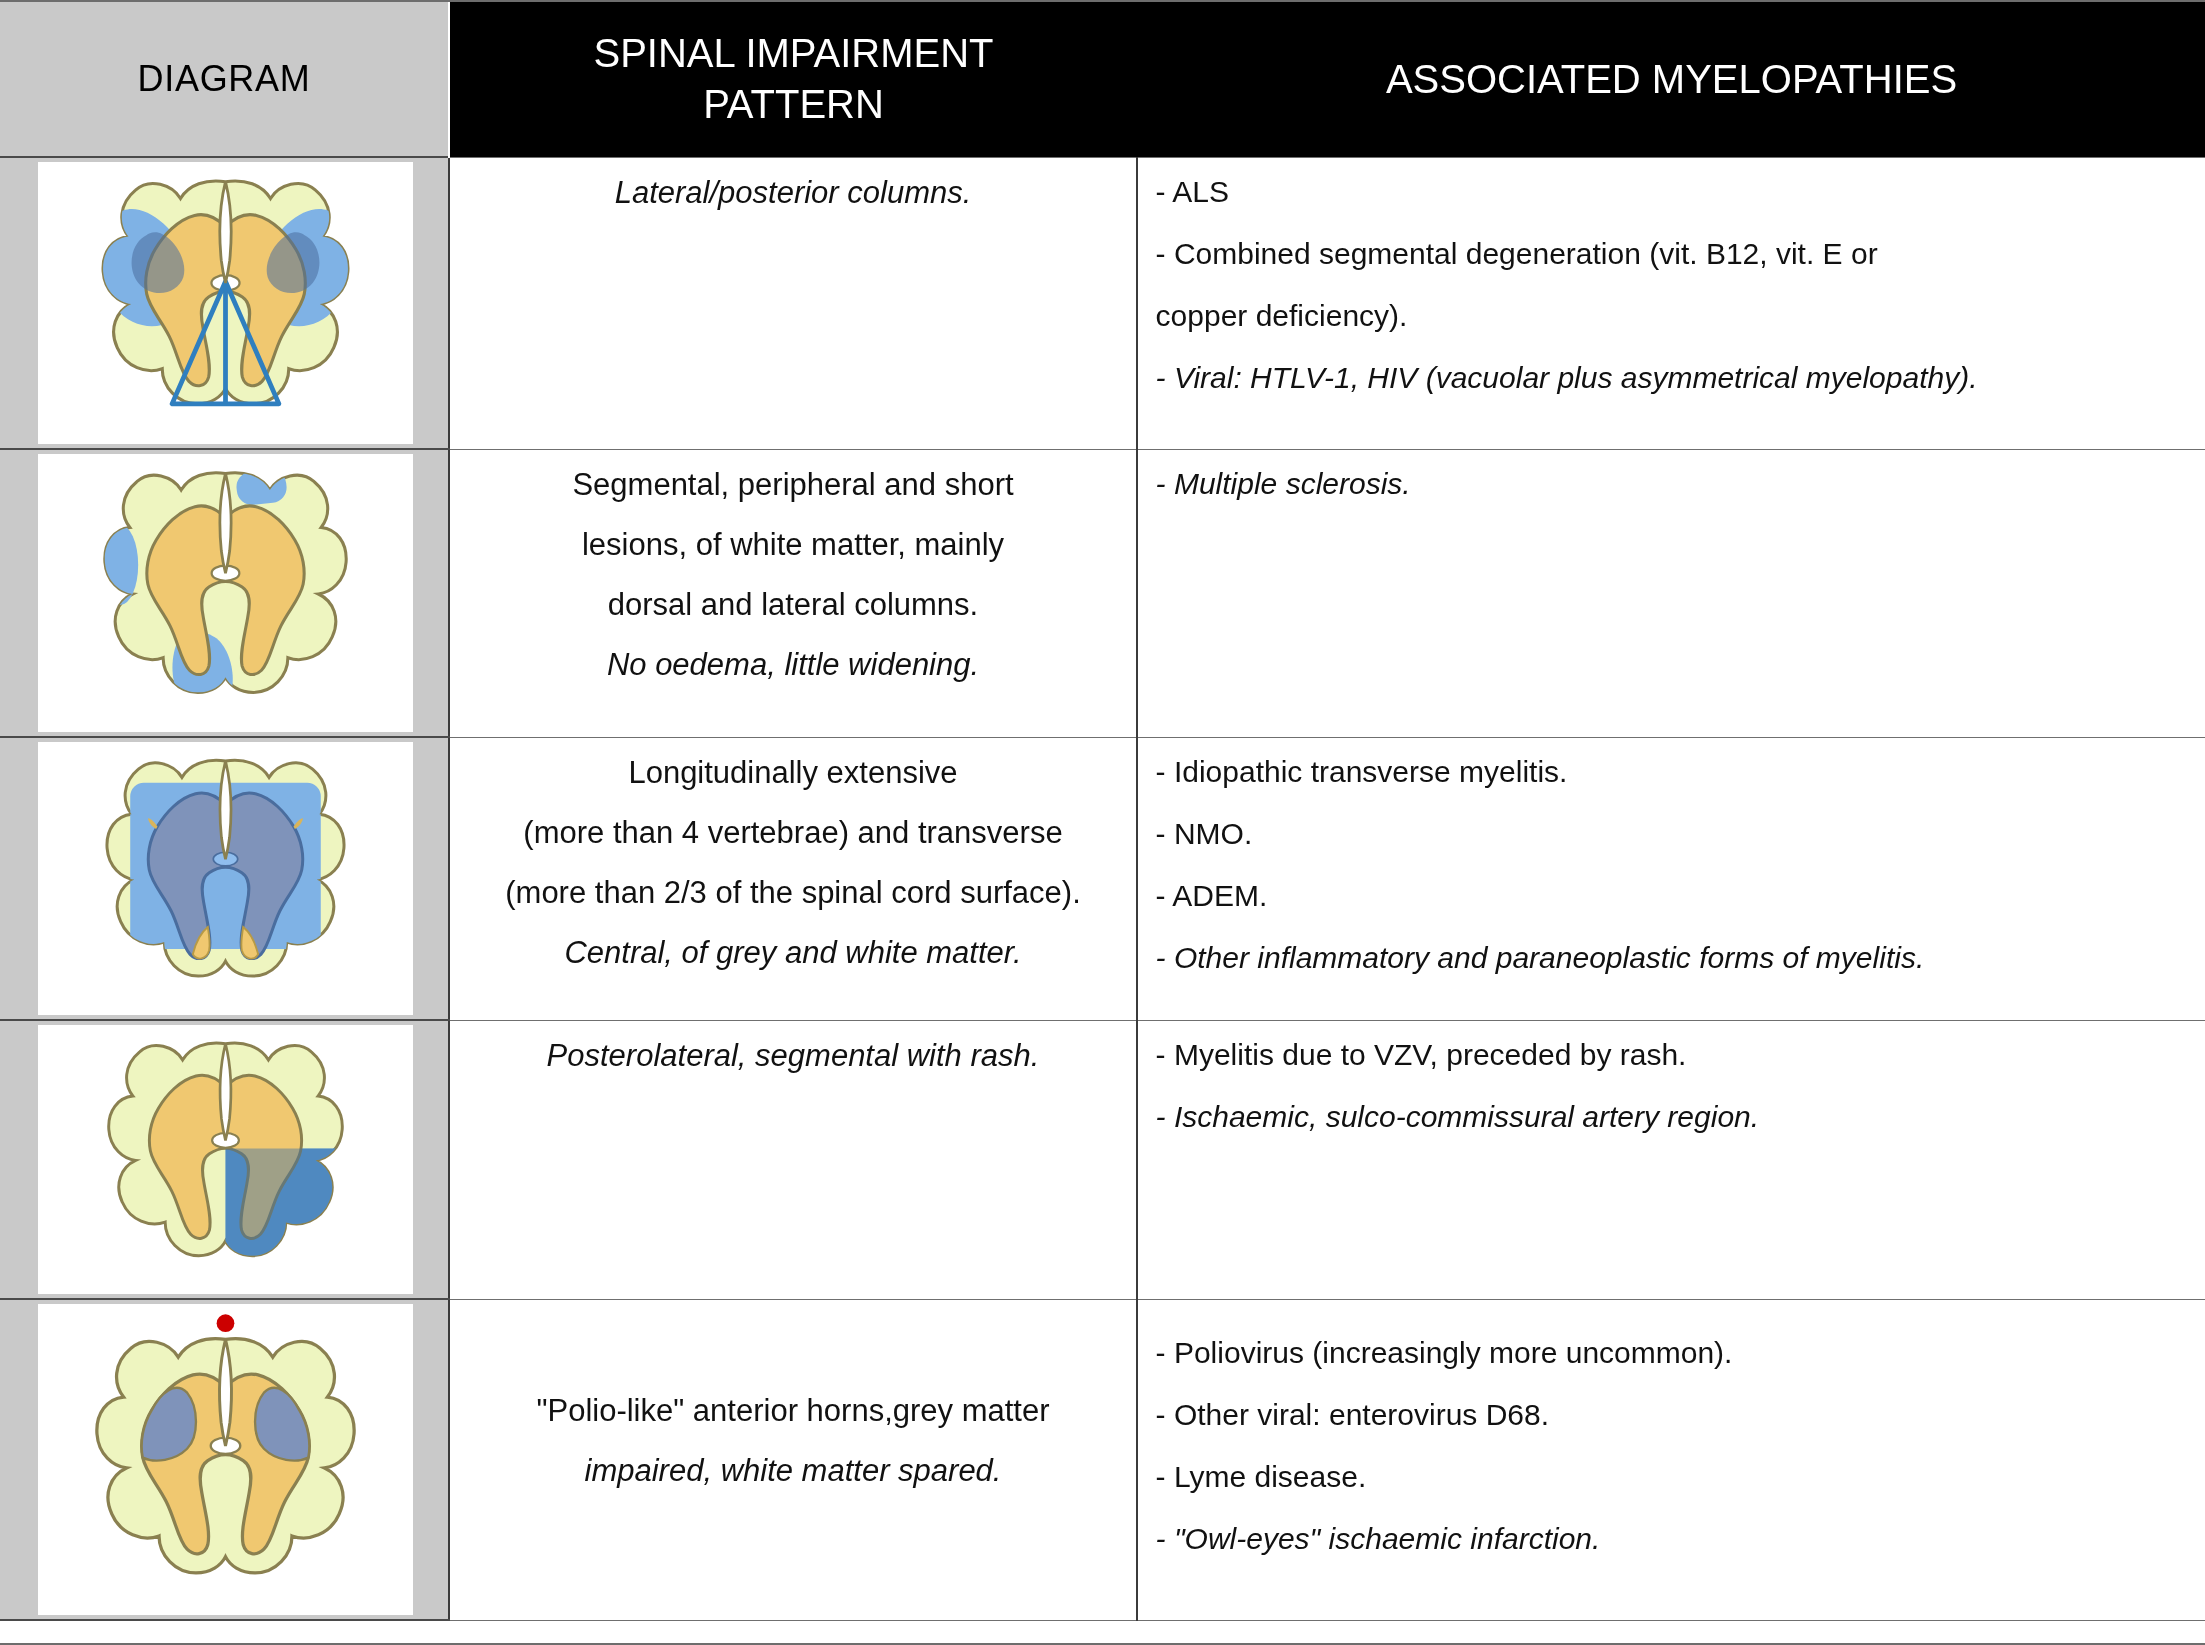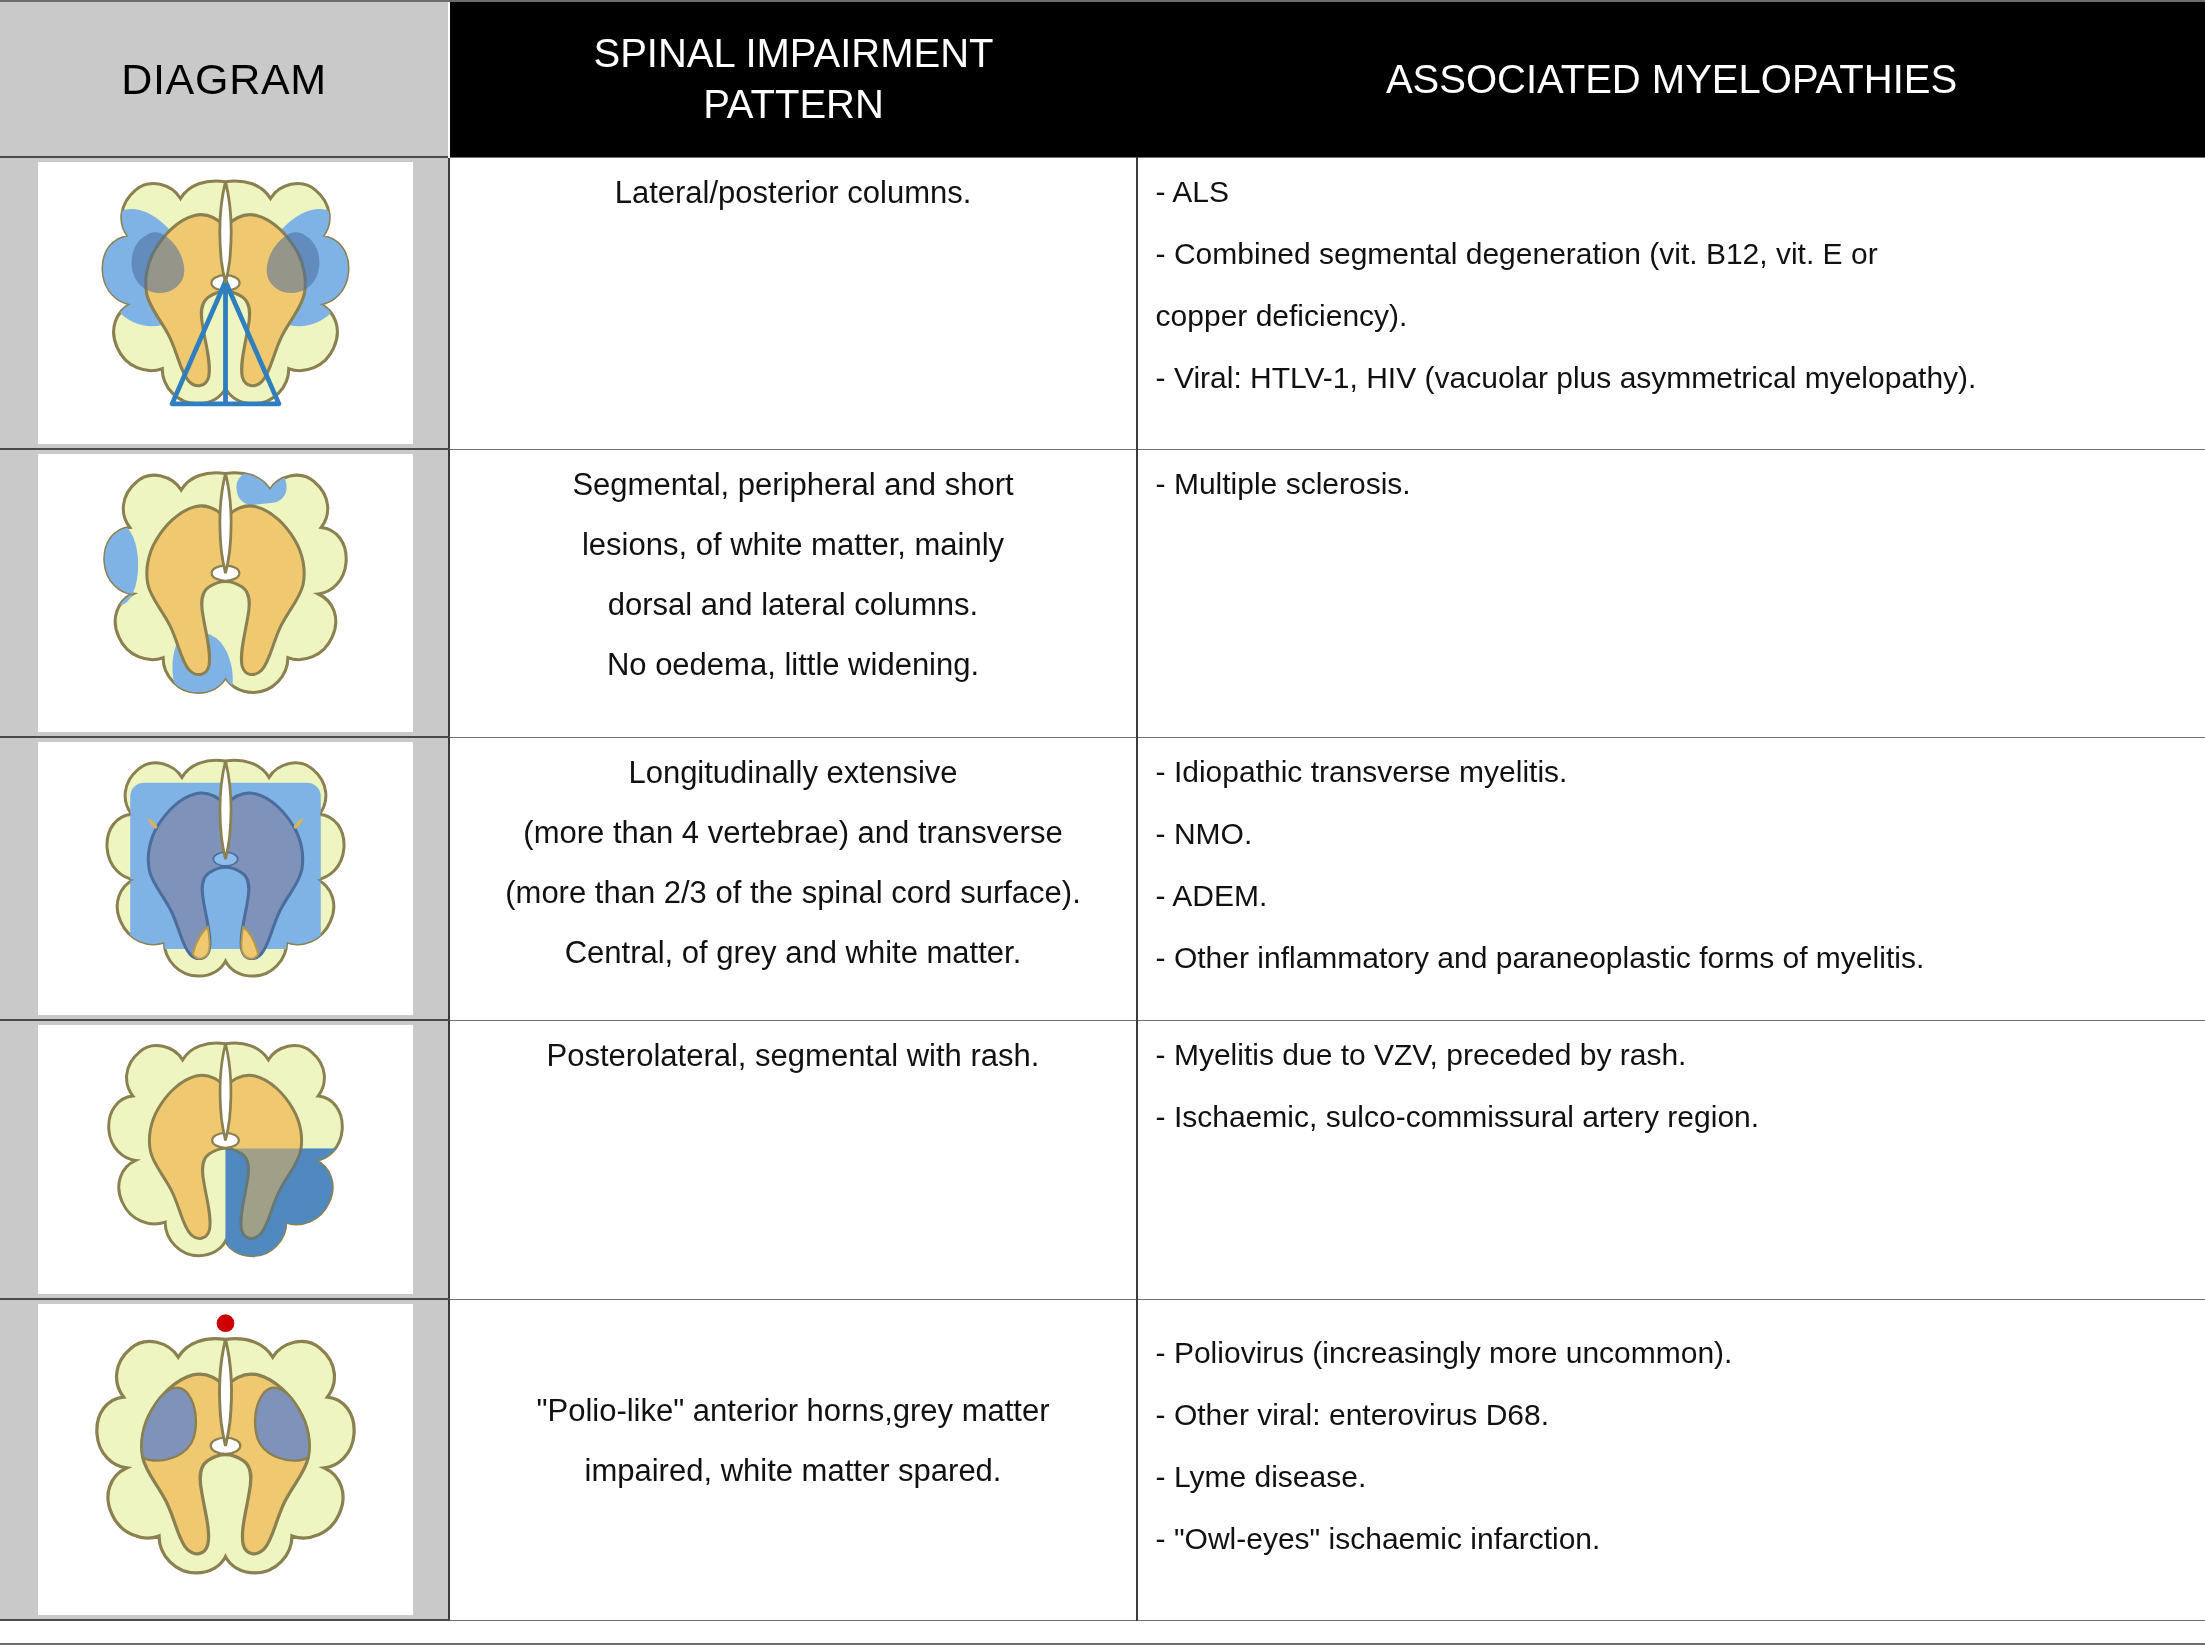--- a/index.html
+++ b/index.html
@@ -28,21 +28,21 @@
   
   thead th{
     padding:0;margin:0;vertical-align:middle;
     font-weight:400;
   }
   .hd-diagram{
     background:#c9c9c9;
     color:#000;
     height:155px;
     text-align:center;
-    font-size:43px;
+    font-size:36px;
     letter-spacing:0.7px;
     border-right:2.9px solid #ffffff;
     box-sizing:border-box;
   }
   .hd-black{
     background:#000000;
     color:#ffffff;
     height:155px;
     text-align:center;
     font-size:40px;
@@ -85,21 +85,21 @@
     color:#111;
   }
   .cell-pad{padding:19px 14.7px 7.3px 14.7px;}
   .cell-pad-left{padding:19px 13px 7.3px 17.6px;}
 
   .tline{
     display:block;
     margin:0 0 32px 0;
     white-space:nowrap;
   }
-  .tline:last-child{margin-bottom:0;}
+  .tline:last-child{margin-bottom:0;font-style:italic;}
 
   .pattern-block .tline{margin-bottom:29px;}
 
   
   .dgm-panel{
     position:absolute;
     background:#ffffff;
     left:38px;right:35px;top:4.4px;bottom:4.4px;
   }
   .dgm-svg{position:absolute;inset:0;width:100%;height:100%;}

